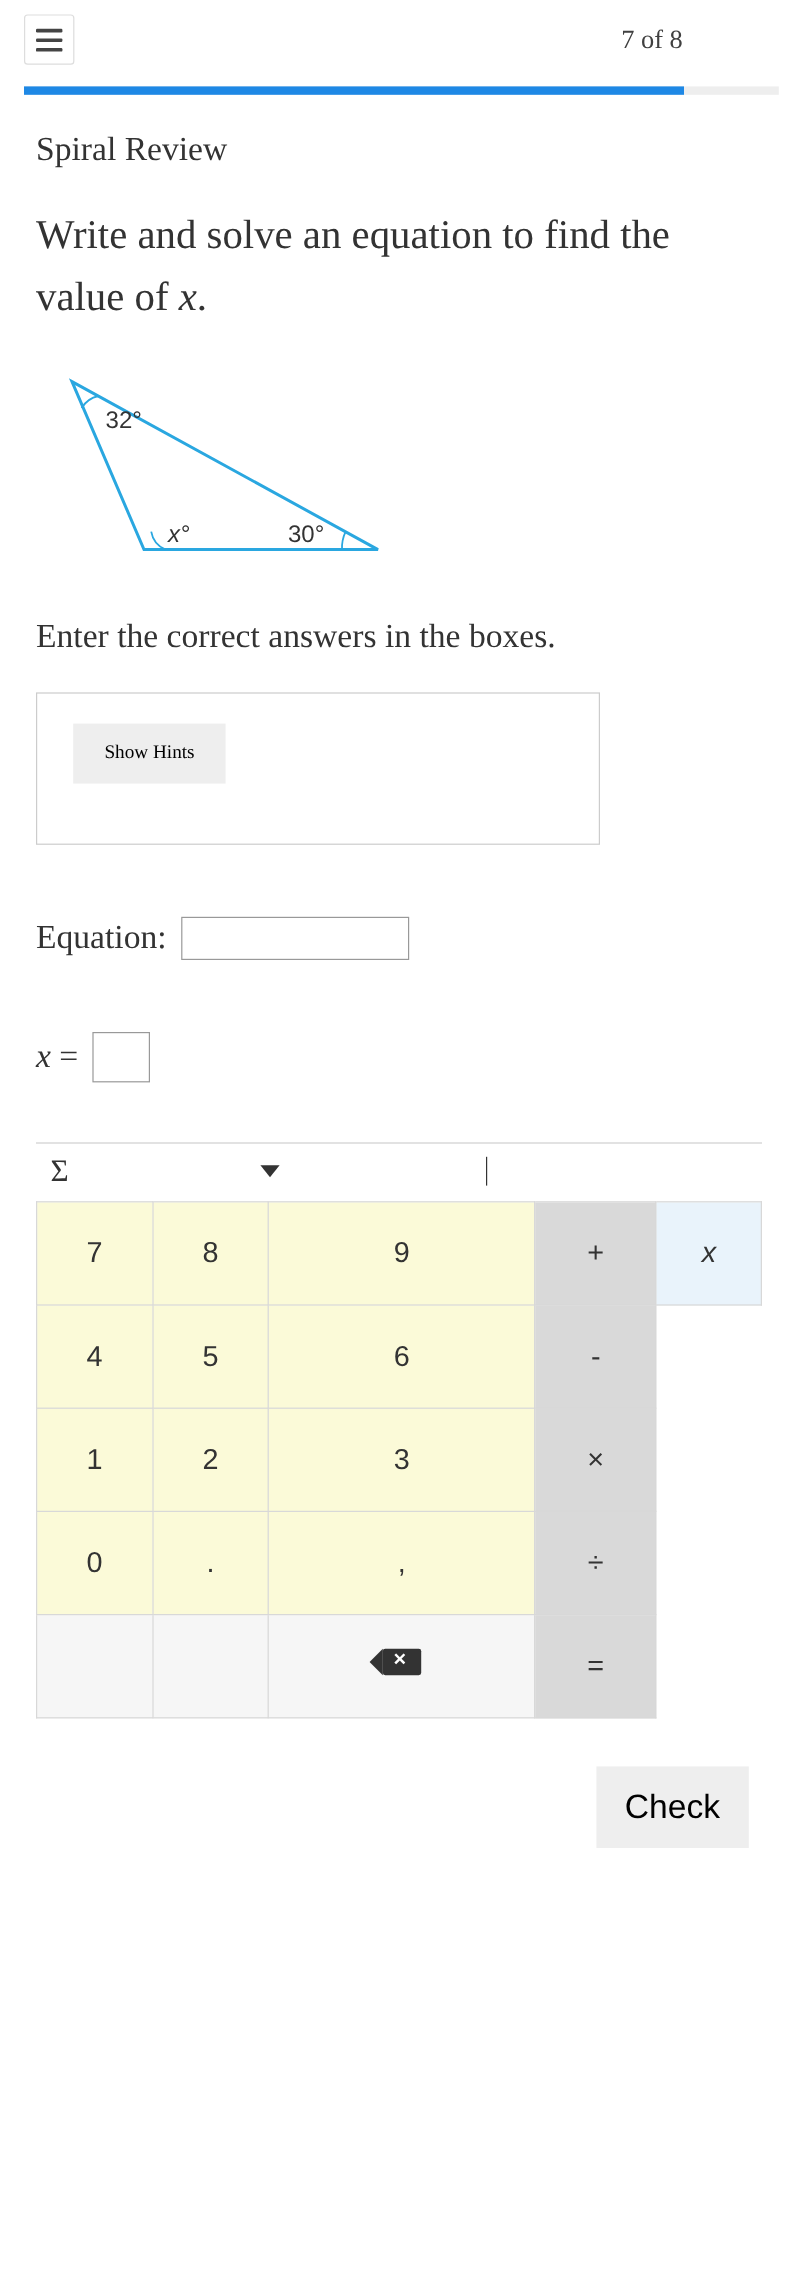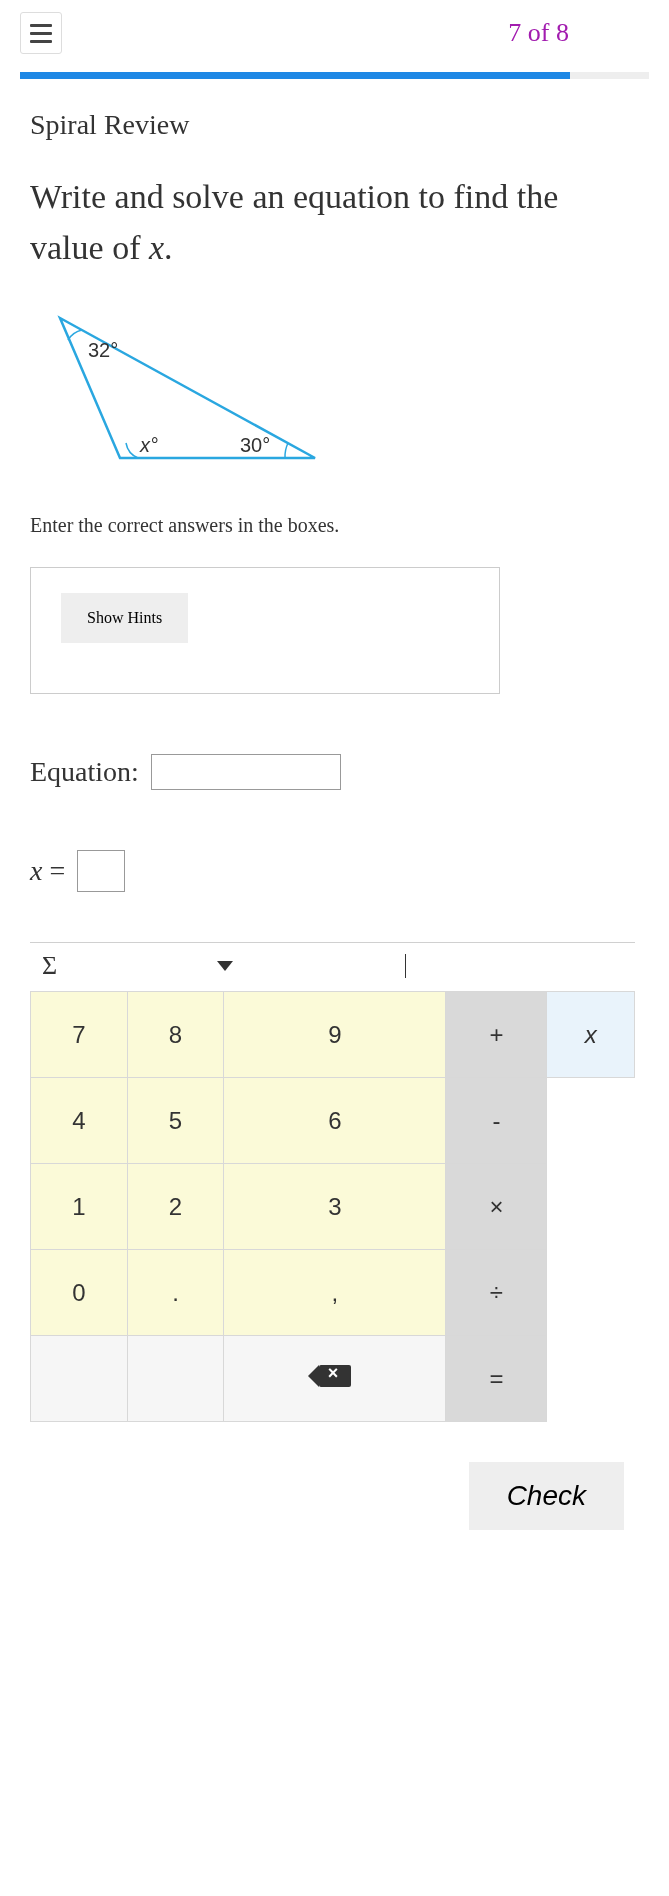--- a/index.html
+++ b/index.html
@@ -28,22 +28,22 @@
     cursor: pointer;
   }
   .menu-icon span {
     display: block;
     width: 22px; height: 3px;
     background: #444;
     border-radius: 1px;
   }
   .counter {
     font-family: Georgia, serif;
-    font-size: 26px;
-    color: #a21caf;
+    font-size: 22px;
+    color: #404040;
     padding-right: 80px;
   }
   .progress {
     height: 7px;
     background: #eee;
     margin: 0 20px 30px 20px;
     position: relative;
   }
   .progress-fill {
     height: 100%;
@@ -64,21 +64,21 @@
     margin-bottom: 30px;
   }
   .math-var {
     font-style: italic;
     font-family: Georgia, serif;
   }
   .triangle-wrap {
     margin: 10px 0 30px 0;
   }
   .instruction {
-    font-size: 20px;
+    font-size: 28px;
     margin: 20px 0 30px 0;
   }
   .hints-box {
     border: 1px solid #ccc;
     padding: 25px 30px 50px 30px;
     margin-bottom: 60px;
     max-width: 470px;
   }
   .show-hints-btn {
     background: #eee;
@@ -187,25 +187,24 @@
     font-weight: bold;
   }
   .check-wrap {
     display: flex;
     justify-content: flex-end;
     padding: 40px 45px 60px 0;
   }
   .check-btn {
     background: #eee;
     border: none;
-    padding: 18px 38px;
+    padding: 18px 24px;
     font-size: 28px;
     font-family: Arial, sans-serif;
     cursor: pointer;
-    font-style: italic;
   }
 </style>
 </head>
 <body>
 
 <div class="header">
   <div class="menu-icon">
     <span></span>
       <span></span>
       <span></span>

